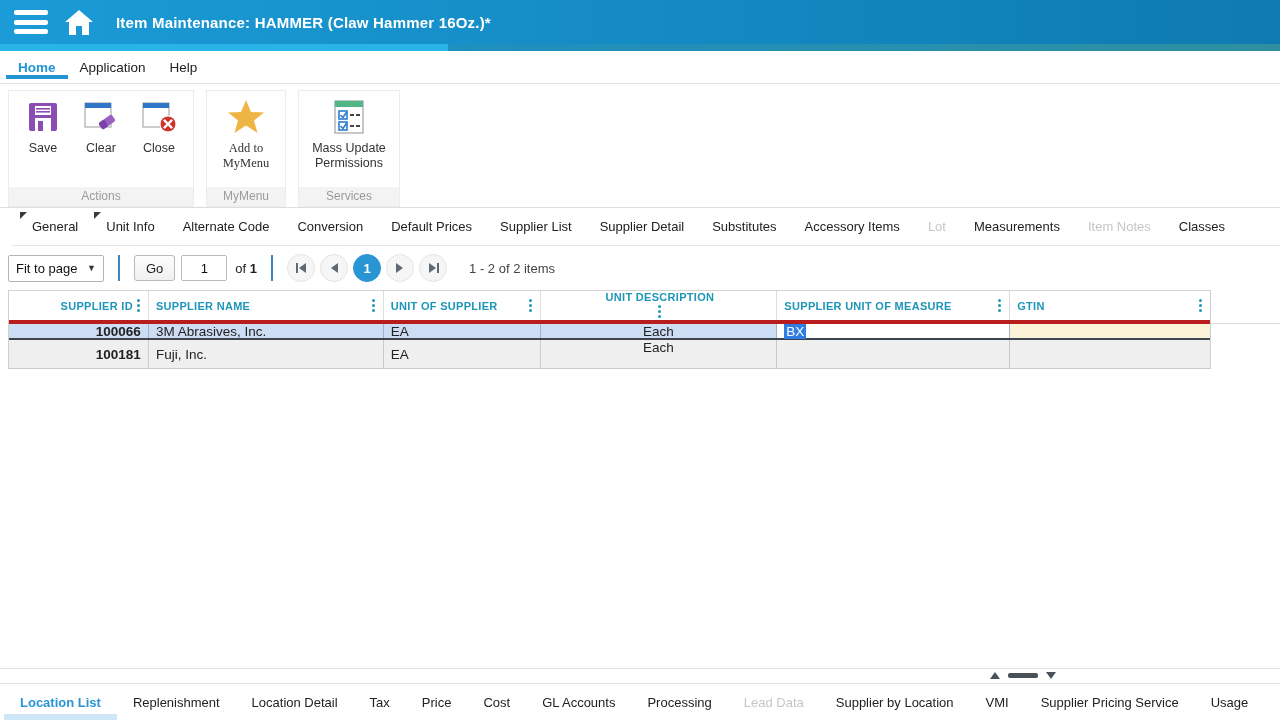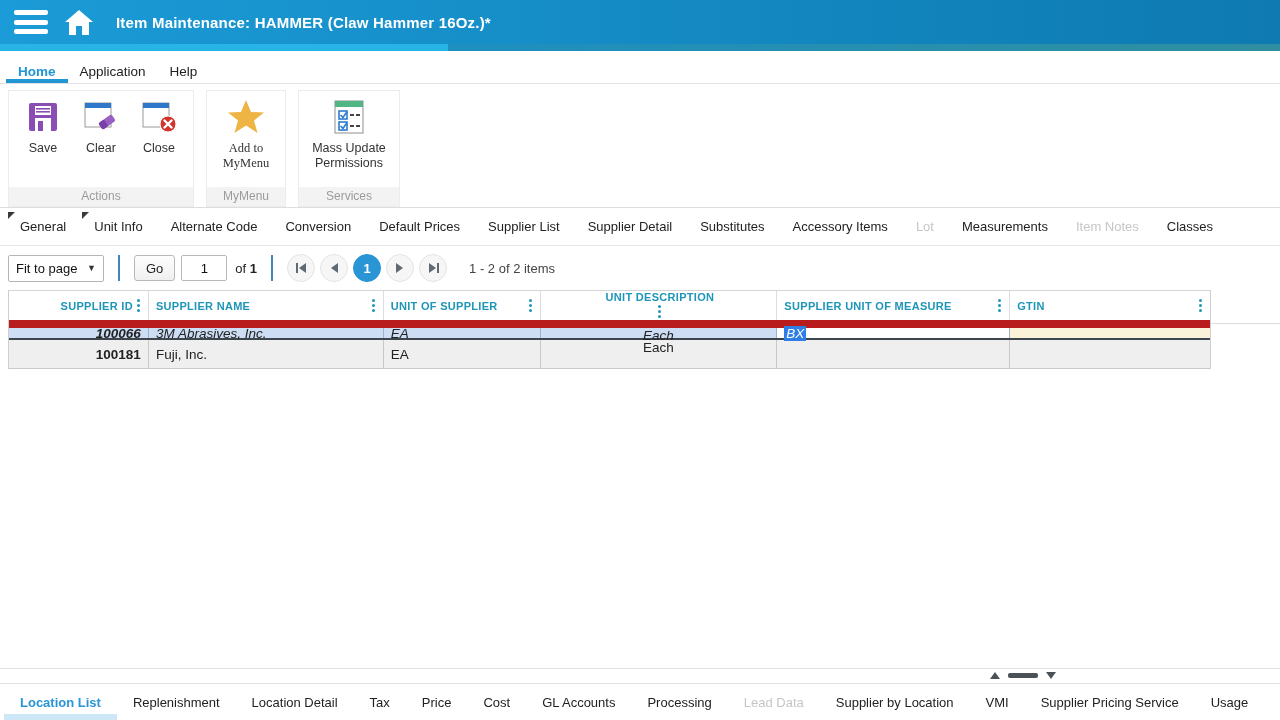--- a/index.html
+++ b/index.html
@@ -15,21 +15,21 @@
   .hamburger span { display:block; height:5px; background:#fff; border-radius:2px; }
   .home-btn { margin-right:22px; display:flex; align-items:center; cursor:pointer; }
   .app-title { color:#fff; font-weight:bold; font-size:15px; letter-spacing:.2px; }
 
   
   .progress-strip { height:7px; display:flex; flex:0 0 auto; }
   .progress-strip .seg-a { width:448px; background:#29b4e7; }
   .progress-strip .seg-b { flex:1; background:linear-gradient(90deg,#1d8fc0,#2f8fa0); }
 
   
-  .menubar { height:33px; display:flex; align-items:flex-end; padding-left:6px;
+  .menubar { height:33px; display:flex; align-items:center; padding-left:6px;
     border-bottom:1px solid #e2e2e2; flex:0 0 auto; }
   .menu-item { font-size:13.5px; color:#222; padding:0 12px; display:flex;
     align-items:center; cursor:pointer; border-bottom:4px solid transparent; margin-top:4px; }
   .menu-item.active { color:#2196d3; font-weight:bold; border-bottom-color:#2196d3; }
 
   
   .ribbon { padding:6px 0 0 8px; border-bottom:1px solid #ddd; flex:0 0 auto; height:124px;
     display:flex; gap:12px; align-items:stretch; }
   .ribbon-group { border:1px solid #ececec; background:#fff; display:flex;
     flex-direction:column; }
@@ -38,21 +38,21 @@
     padding:2px 2px; }
   .ribbon-btn .icon { width:40px; height:40px; display:flex; align-items:center;
     justify-content:center; margin-bottom:4px; }
   .ribbon-btn .lbl { font-size:12.5px; color:#333; text-align:center; line-height:1.2; }
   .w56 { width:56px; } .w66 { width:66px;font-family:Liberation Serif, serif; } .w58 { width:58px; } .w88 { width:88px; }
   .rg-label { background:#f3f3f3; color:#9b9b9b; font-size:12px; text-align:center;
     padding:2px 0 3px; }
 
   
   .doc-tabs { height:38px; display:flex; align-items:center; padding-left:6px;
-    border-bottom:1px solid #e5e5e5; flex:0 0 auto; }
+    border-bottom:1px solid #e5e5e5; flex:0 0 auto;margin-left:12px; }
   .doc-tab { font-size:13px; color:#222; padding:10px 14px; cursor:pointer;
     position:relative; white-space:nowrap; }
   .doc-tab.disabled { color:#c6c6c6; cursor:default; }
   .doc-tab.flagged::before { content:""; position:absolute; left:2px; top:3px;
     width:0; height:0; border-top:7px solid #3a3a3a; border-right:7px solid transparent; }
 
   
   .pager { height:44px; display:flex; align-items:center; padding-left:8px; flex:0 0 auto; }
   .fit-select { width:96px; height:27px; border:1px solid #b5b5b5; border-radius:2px;
     display:flex; align-items:center; justify-content:space-between; padding:0 7px;
@@ -85,22 +85,22 @@
     cursor:pointer; }
   .g-head .g-cell:last-child { border-right:none; }
   .g-head .spacer { flex:1; }
   .kebab { display:flex; flex-direction:column; gap:2px; padding:2px 4px; cursor:pointer; }
   .kebab i { width:3px; height:3px; border-radius:50%; background:#1e96b8; display:block; }
   .c0 { width:140px; } .c1 { width:235px; } .c2 { width:157px; }
   .c3 { width:237px;flex-direction:column; } .c4 { width:233px; } .c5 { width:200px; }
   .g-body .g-cell { font-size:13.5px; color:#222; padding:0 7px; display:flex;
     align-items:center; border-right:1px solid #c9c9c9; height:100%; }
   .g-body .g-cell:last-child { border-right:none; }
-  .row-sel { height:18px; background:#cdddf3; border-top:6px solid #b91c1c;
-    border-bottom:2px solid #3e464d;font-style:italic; }
+  .row-sel { height:18px; background:#cdddf3; border-top:2px solid #b91c1c;
+    border-bottom:2px solid #3e464d; }
   .row-sel .g-cell { border-right-color:#9fb3c4; }
   .row-alt { height:29px; background:#efefef; border-bottom:1px solid #c9c9c9; }
   .num-cell { justify-content:flex-end; font-weight:bold; }
   .edit-cell { background:#fff; }
   .gtin-cell { background:#faf3d9; }
   .sel-text { background:#2e7ee5; color:#fff; padding:0 2px; }
   .header-ext-line { position:absolute; top:33px; left:1211px; right:0; height:1px;
     background:#dcdcdc; }
 
   .spacer-flex { flex:1 1 auto; }

